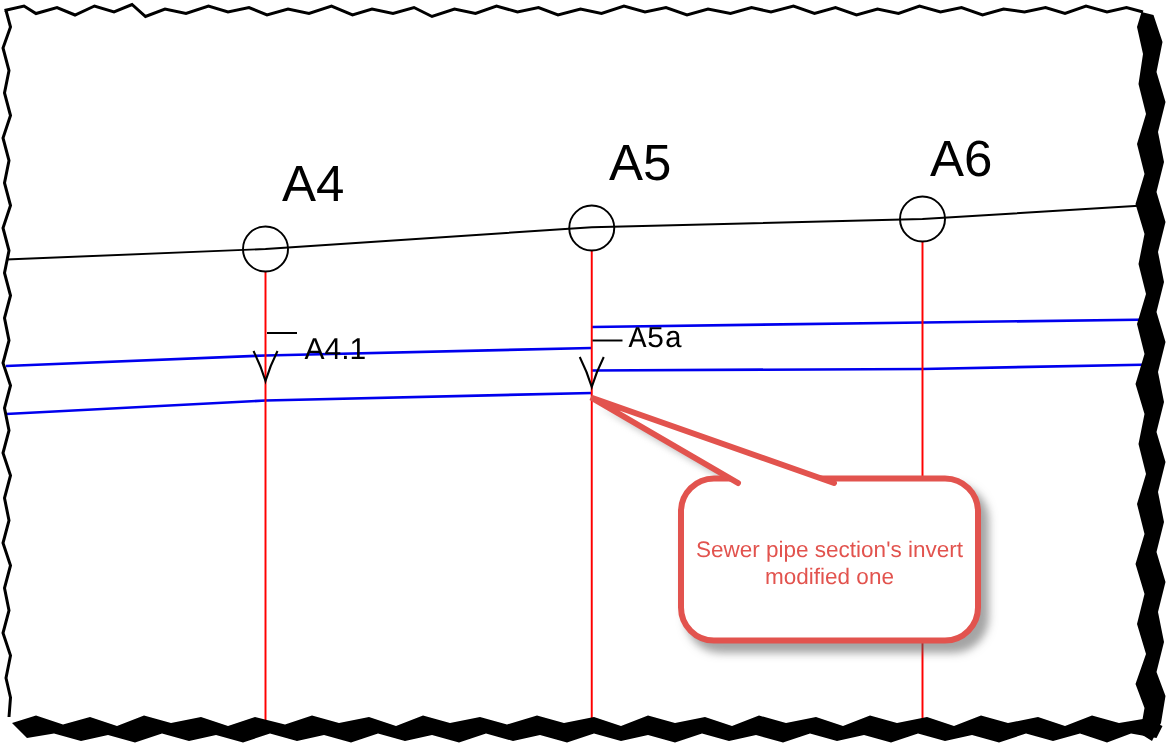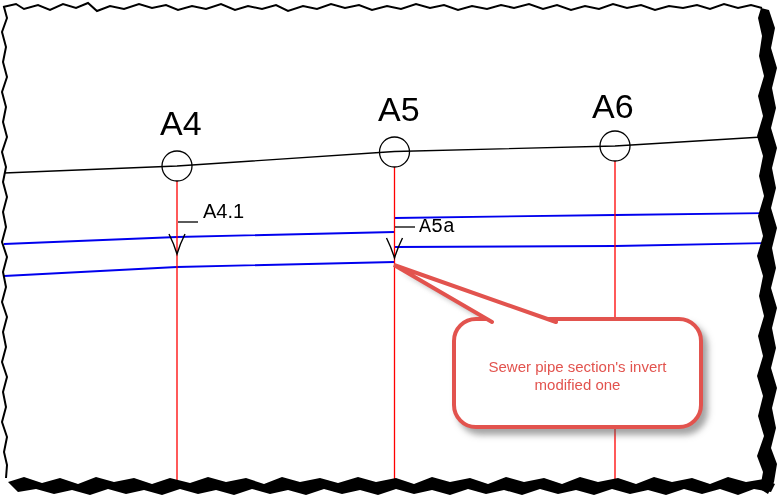--- a/index.html
+++ b/index.html
@@ -17,29 +17,29 @@
   .pipe{stroke:var(--pipe-line,#0000ee);stroke-width:1.8;fill:none;}
   .drop{stroke:var(--drop-line,#ff0000);stroke-width:1.3;fill:none;}
   .tick{stroke:var(--ground-line,#000);stroke-width:1.3;fill:none;}
   .arrow{stroke:var(--ground-line,#000);stroke-width:1.4;fill:none;}
   .torn-fill{fill:var(--torn-edge,#000);stroke:none;}
   .torn-line{stroke:var(--torn-edge,#000);stroke-width:2;fill:none;stroke-linejoin:miter;}
 
   .mh-label{
     position:absolute;
     font-size:34px;line-height:34px;color:#000;
-    letter-spacing:0px;white-space:nowrap;
+    letter-spacing:0px;white-space:nowrap;margin-left:28px;
   }
   .branch-label{
     position:absolute;
     font-size:20px;line-height:20px;color:#000;white-space:nowrap;
   }
   .callout{
     position:absolute;
-    left:452px;top:317px;width:251px;height:112px;
+    left:452px;top:317px;width:202px;height:112px;
     box-sizing:border-box;
     background:#ffffff;
     border:4px solid var(--callout-red,#e2534e);
     border-radius:24px;
     box-shadow:5px 6px 6px rgba(90,90,90,0.55);
     display:flex;flex-direction:column;justify-content:center;align-items:center;
     padding-top:6px;
     z-index:2;
   }
   .callout-line{
@@ -93,21 +93,21 @@
     <polyline class="torn-line" points="3,7 16,4 24,9 38,5 50,10 63,4 76,8 88,3 97,11 110,6 124,9 139,4 152,8 166,5 178,10 192,6 206,9 221,4 235,10 248,6 262,9 276,5 288,11 303,6 317,9 331,4 345,8 359,5 372,10 387,6 401,9 416,4 430,8 444,5 458,10 472,6 487,9 501,5 514,8 529,4 543,9 557,5 571,10 585,6 599,9 613,4 627,8 641,5 655,10 669,6 683,8 697,5 710,9 724,4 738,8 751,5 762,8"></polyline>
     <polyline class="torn-line" points="4,7 7,18 2,32 6,47 3,62 7,77 2,92 6,107 3,122 7,137 2,152 6,167 3,182 7,197 3,212 6,227 2,242 7,257 3,272 6,287 2,302 7,317 3,332 6,347 2,362 7,377 3,392 6,407 2,422 7,437 4,452 7,465 6,478"></polyline>
     <path class="torn-fill" d="M761,8 L769,10 775,28 771,48 777,68 772,88 776,108 771,128 777,148 772,168 776,188 771,208 777,228 772,248 776,268 771,288 777,308 772,328 776,348 771,368 777,388 772,408 776,428 771,448 777,464 774,482 768,494 760,489 763,472 757,456 764,436 758,416 763,396 757,376 763,356 758,336 764,316 759,296 763,276 757,256 763,236 758,216 764,196 759,176 763,156 757,136 763,116 758,96 764,76 759,56 762,36 758,18 Z"></path>
     <path class="torn-fill" d="M8,482 L24,477 42,483 60,478 78,484 96,477 114,482 134,478 152,484 170,478 190,483 208,477 226,482 246,478 264,484 282,477 300,482 320,478 338,483 358,477 376,482 396,478 414,484 432,477 450,482 470,478 488,484 506,477 524,482 544,478 562,484 580,477 598,482 618,478 636,484 654,477 672,482 692,478 710,484 728,477 746,482 764,479 775,484 771,492 754,489 738,495 720,489 702,494 684,489 666,495 648,490 630,494 612,489 594,495 576,490 558,494 540,489 522,495 504,490 486,494 468,489 450,495 432,490 414,494 396,489 378,495 360,490 342,494 324,489 306,495 288,490 270,494 252,489 234,495 216,490 198,494 180,489 162,495 144,490 126,494 108,489 90,495 72,490 54,494 36,489 18,492 Z"></path>
   </svg>
 
   <div class="mh-label" style="left:160px;top:106px;">A4</div>
   <div class="mh-label" style="left:378px;top:92px;">A5</div>
   <div class="mh-label" style="left:592px;top:89px;">A6</div>
 
-  <div class="branch-label" style="left:203px;top:201px;">A4.1</div>
+  <div class="branch-label" style="left:203px;top:223px;">A4.1</div>
   <div class="branch-label" style="left:419px;top:217px;font-family:Liberation Mono, monospace;">A5a</div>
 
   <div class="callout">
     <div class="callout-line">Sewer pipe section's invert</div>
     <div class="callout-line">modified one</div>
   </div>
 
   <svg class="tail-svg" width="782" height="503" viewBox="0 0 782 503">
     <path class="tail" d="M492,322 L394,265 L556,322"></path>
   </svg>

